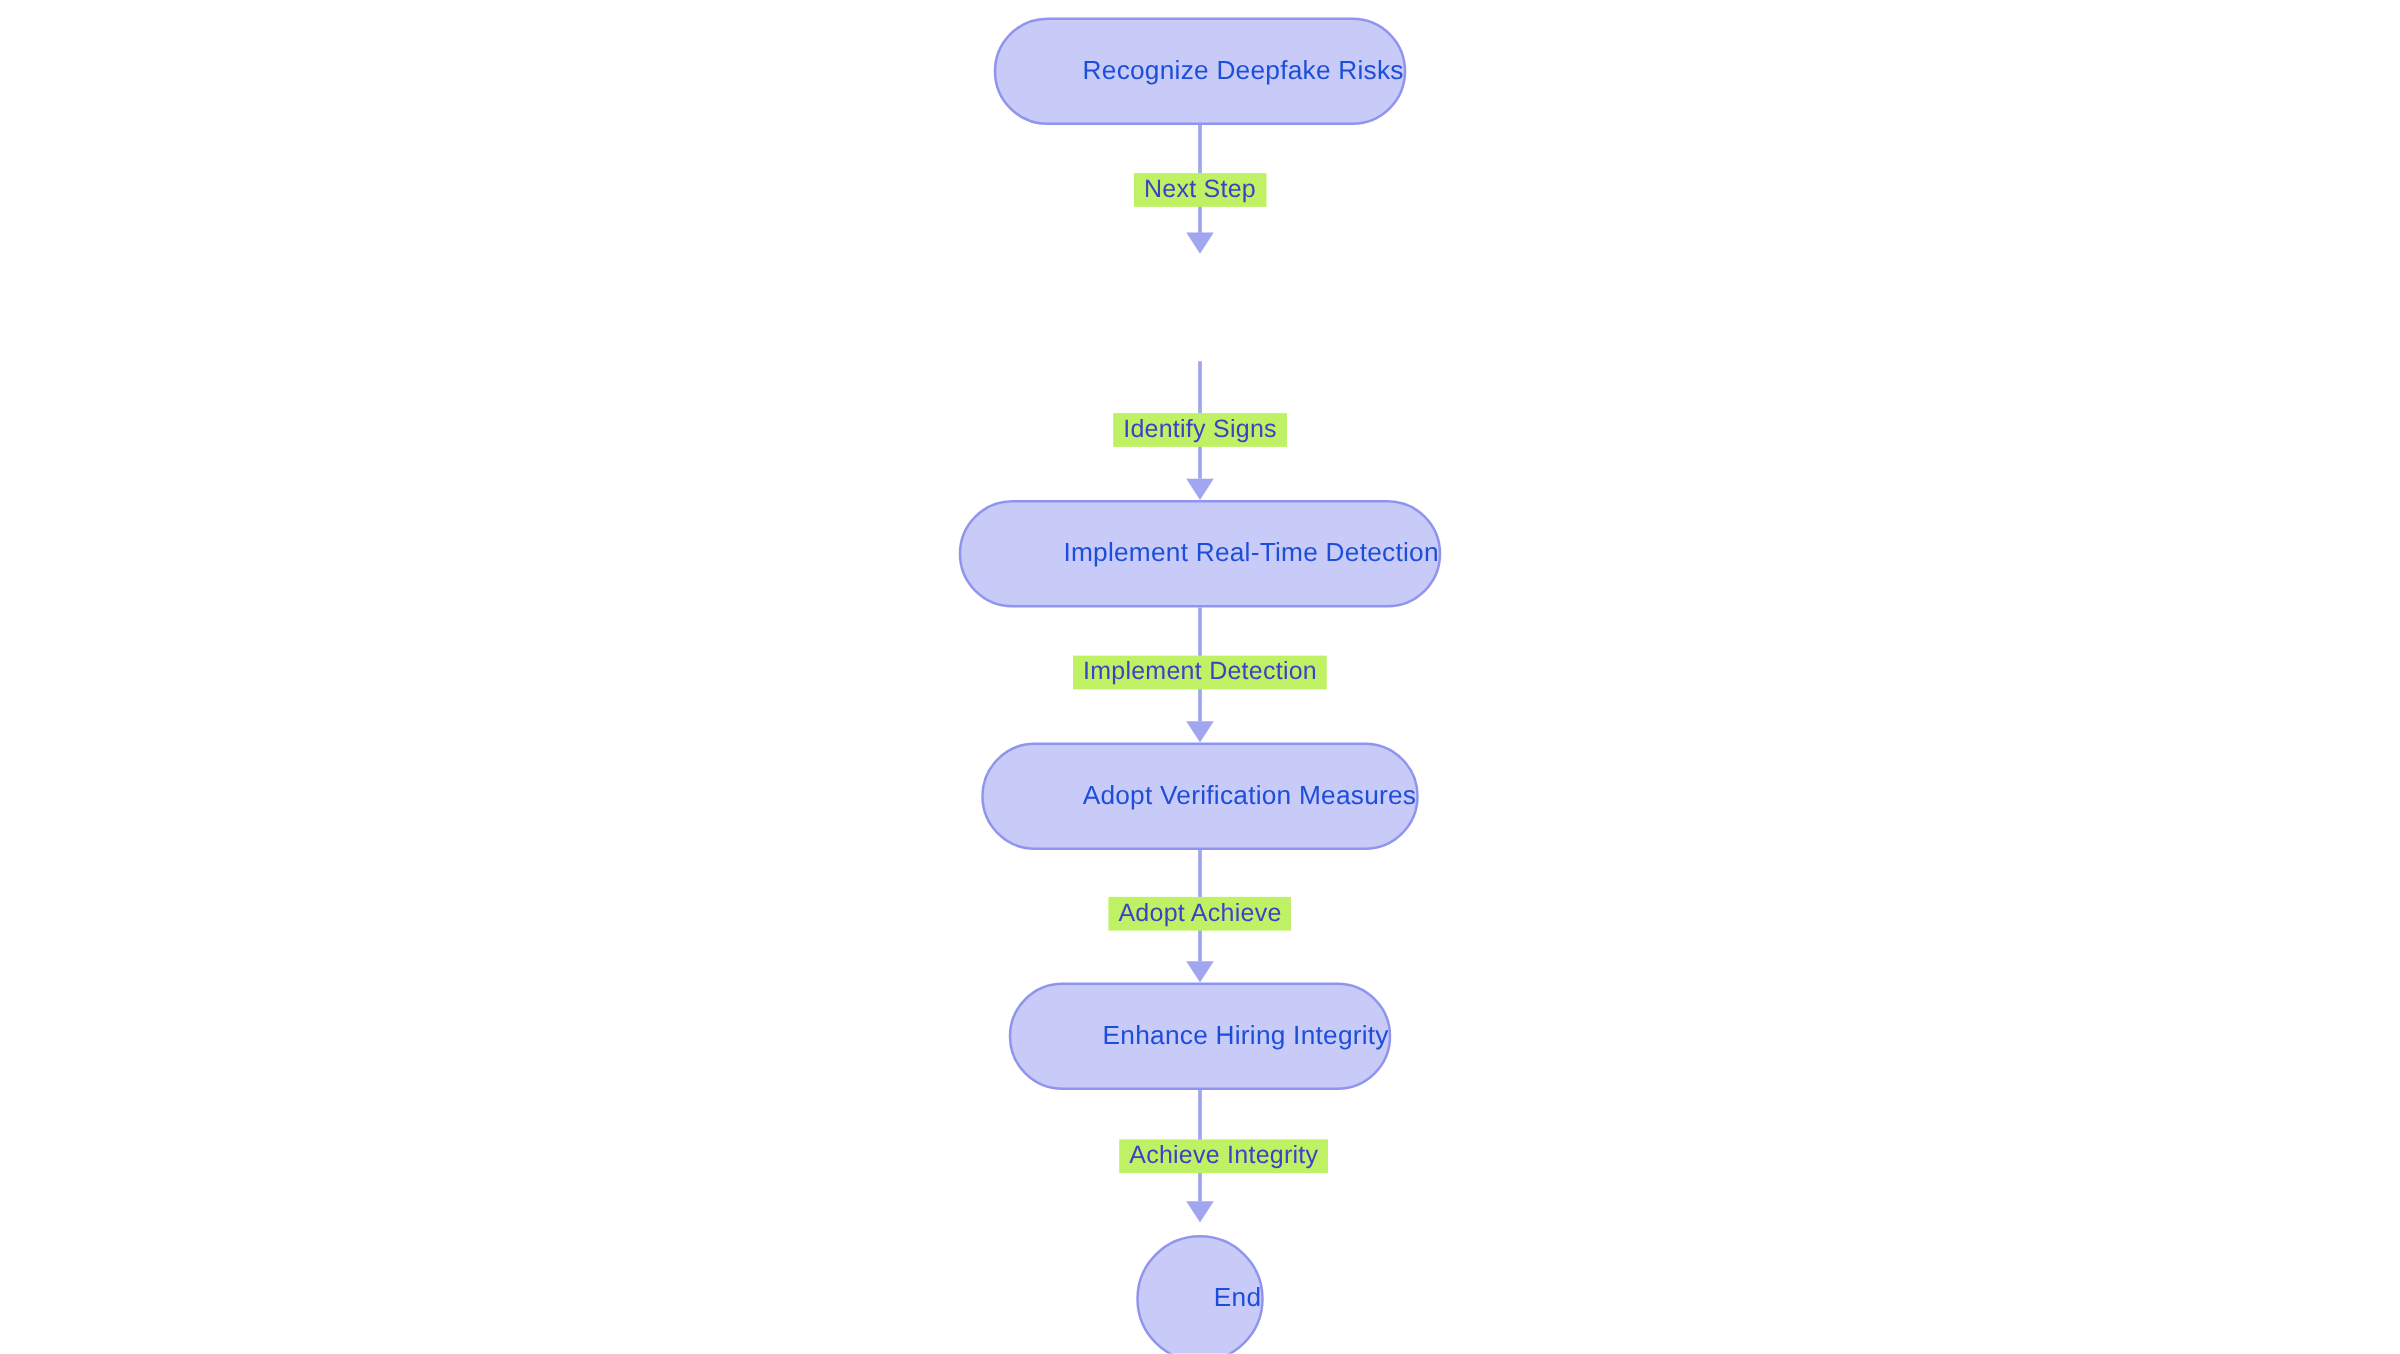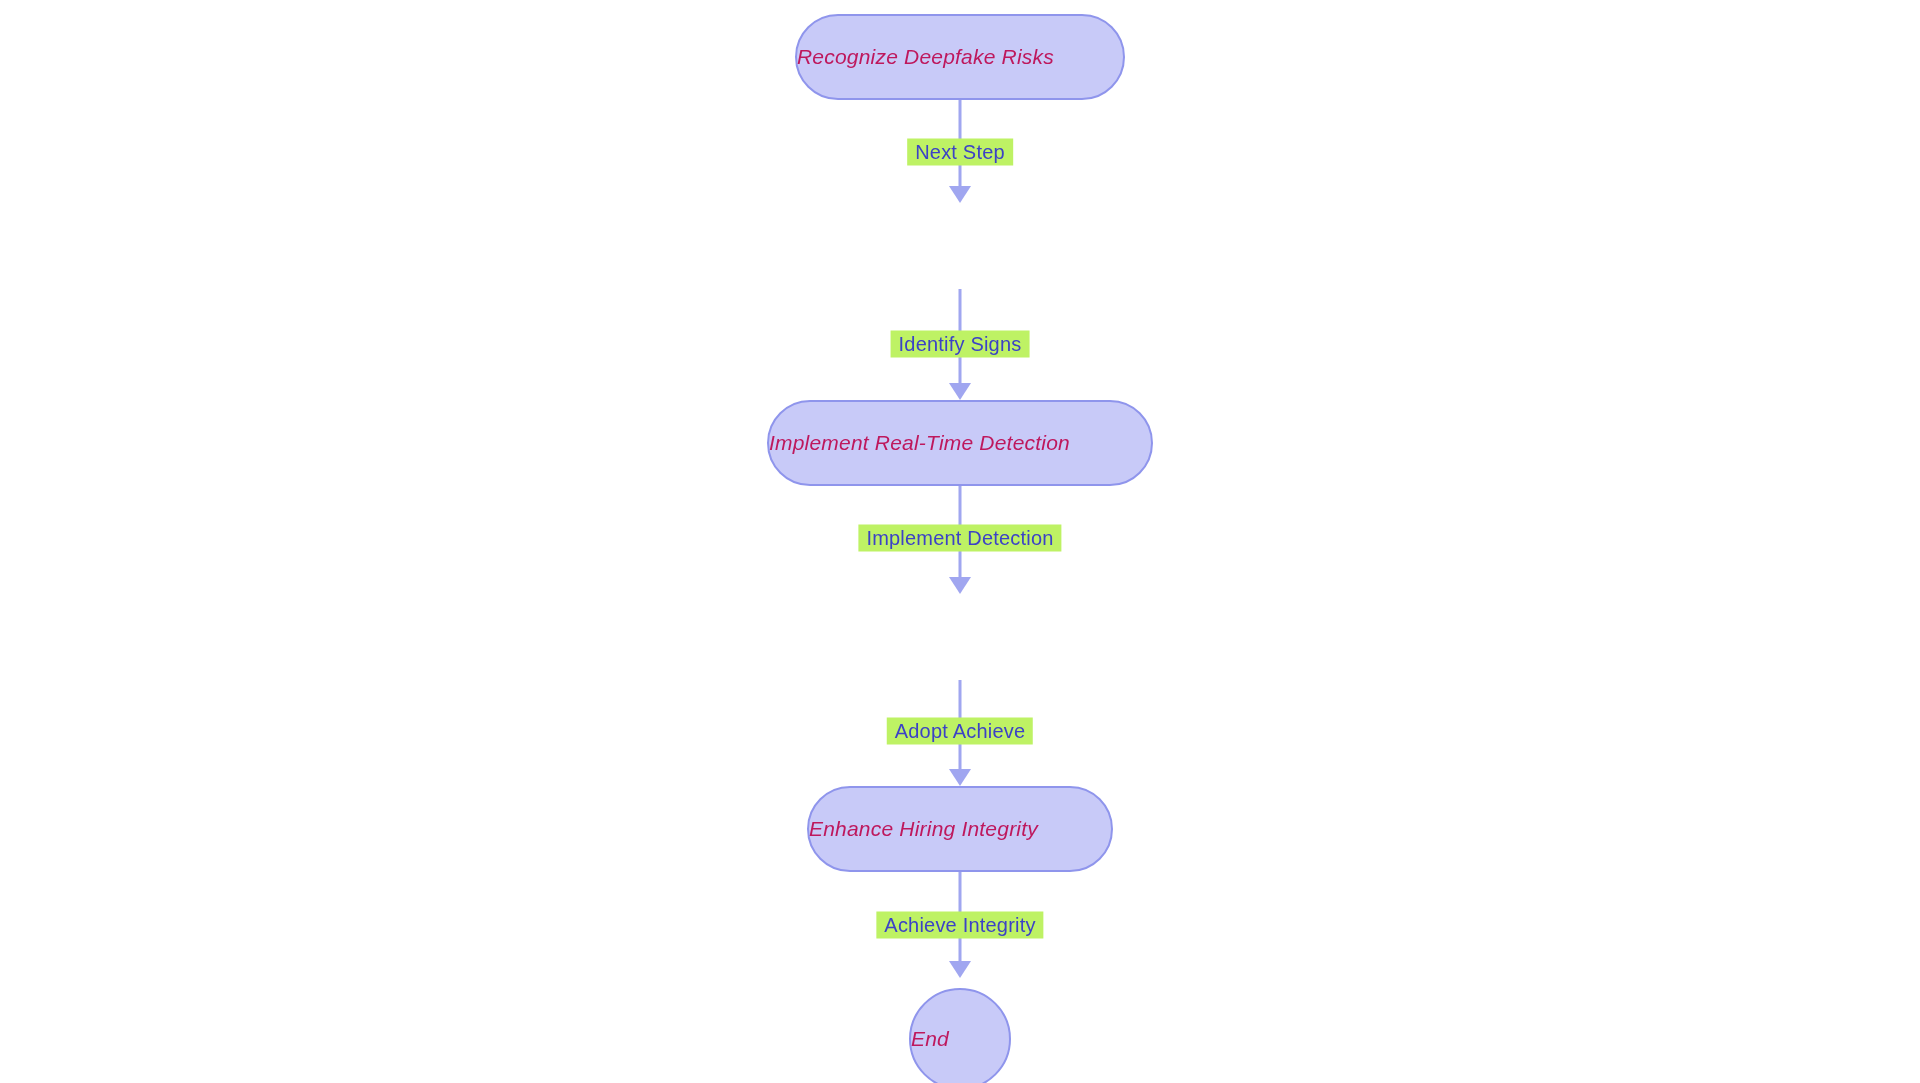--- a/index.html
+++ b/index.html
@@ -19,27 +19,26 @@
   .node {
     position: absolute;
     left: 50%;
     transform: translateX(-50%);
     height: 86px;
     background: #c8caf8;
     border: 2px solid #8f95ec;
     border-radius: 44px;
     display: flex;
     align-items: center;
-    justify-content: flex-start;
-    color: #be185d;
+    justify-content: flex-end;
+    color: #1d4ed8;
     font-size: 21px;
     letter-spacing: 0.2px;
     white-space: nowrap;
     box-sizing: border-box;
-    font-style: italic;
   }
   .node.circle {
     border-radius: 50%;
   }
   
   .edge-line {
     position: absolute;
     left: 50%;
     transform: translateX(-50%);
     width: 3px;
@@ -86,30 +85,33 @@
   <div class="edge-label" style="top:344px;">Identify Signs</div>
 
   <div class="node" style="top:400px; width:386px;">
     <span>Implement Real-Time Detection</span>
   </div>
 
   <div class="edge-line" style="top:486px; height:91px;"></div>
   <div class="arrowhead" style="top:577px;"></div>
   <div class="edge-label" style="top:538px;">Implement Detection</div>
 
+  <div class="node" style="top:594px; width:350px;">
+    <span>Adopt Verification Measures</span>
+  </div>
 
   <div class="edge-line" style="top:680px; height:89px;"></div>
   <div class="arrowhead" style="top:769px;"></div>
   <div class="edge-label" style="top:731px;">Adopt Achieve</div>
 
   <div class="node" style="top:786px; width:306px;">
     <span>Enhance Hiring Integrity</span>
   </div>
 
   <div class="edge-line" style="top:872px; height:89px;"></div>
   <div class="arrowhead" style="top:961px;"></div>
-  <div class="edge-label" style="top:925px;">Achieve Integrity</div>
+  <div class="edge-label" style="top:925px;margin-left:19px;">Achieve Integrity</div>
 
   <div class="node circle" style="top:988px; width:102px; height:102px;">
     <span>End</span>
   </div>
 
 </div>
 
 </body></html>

